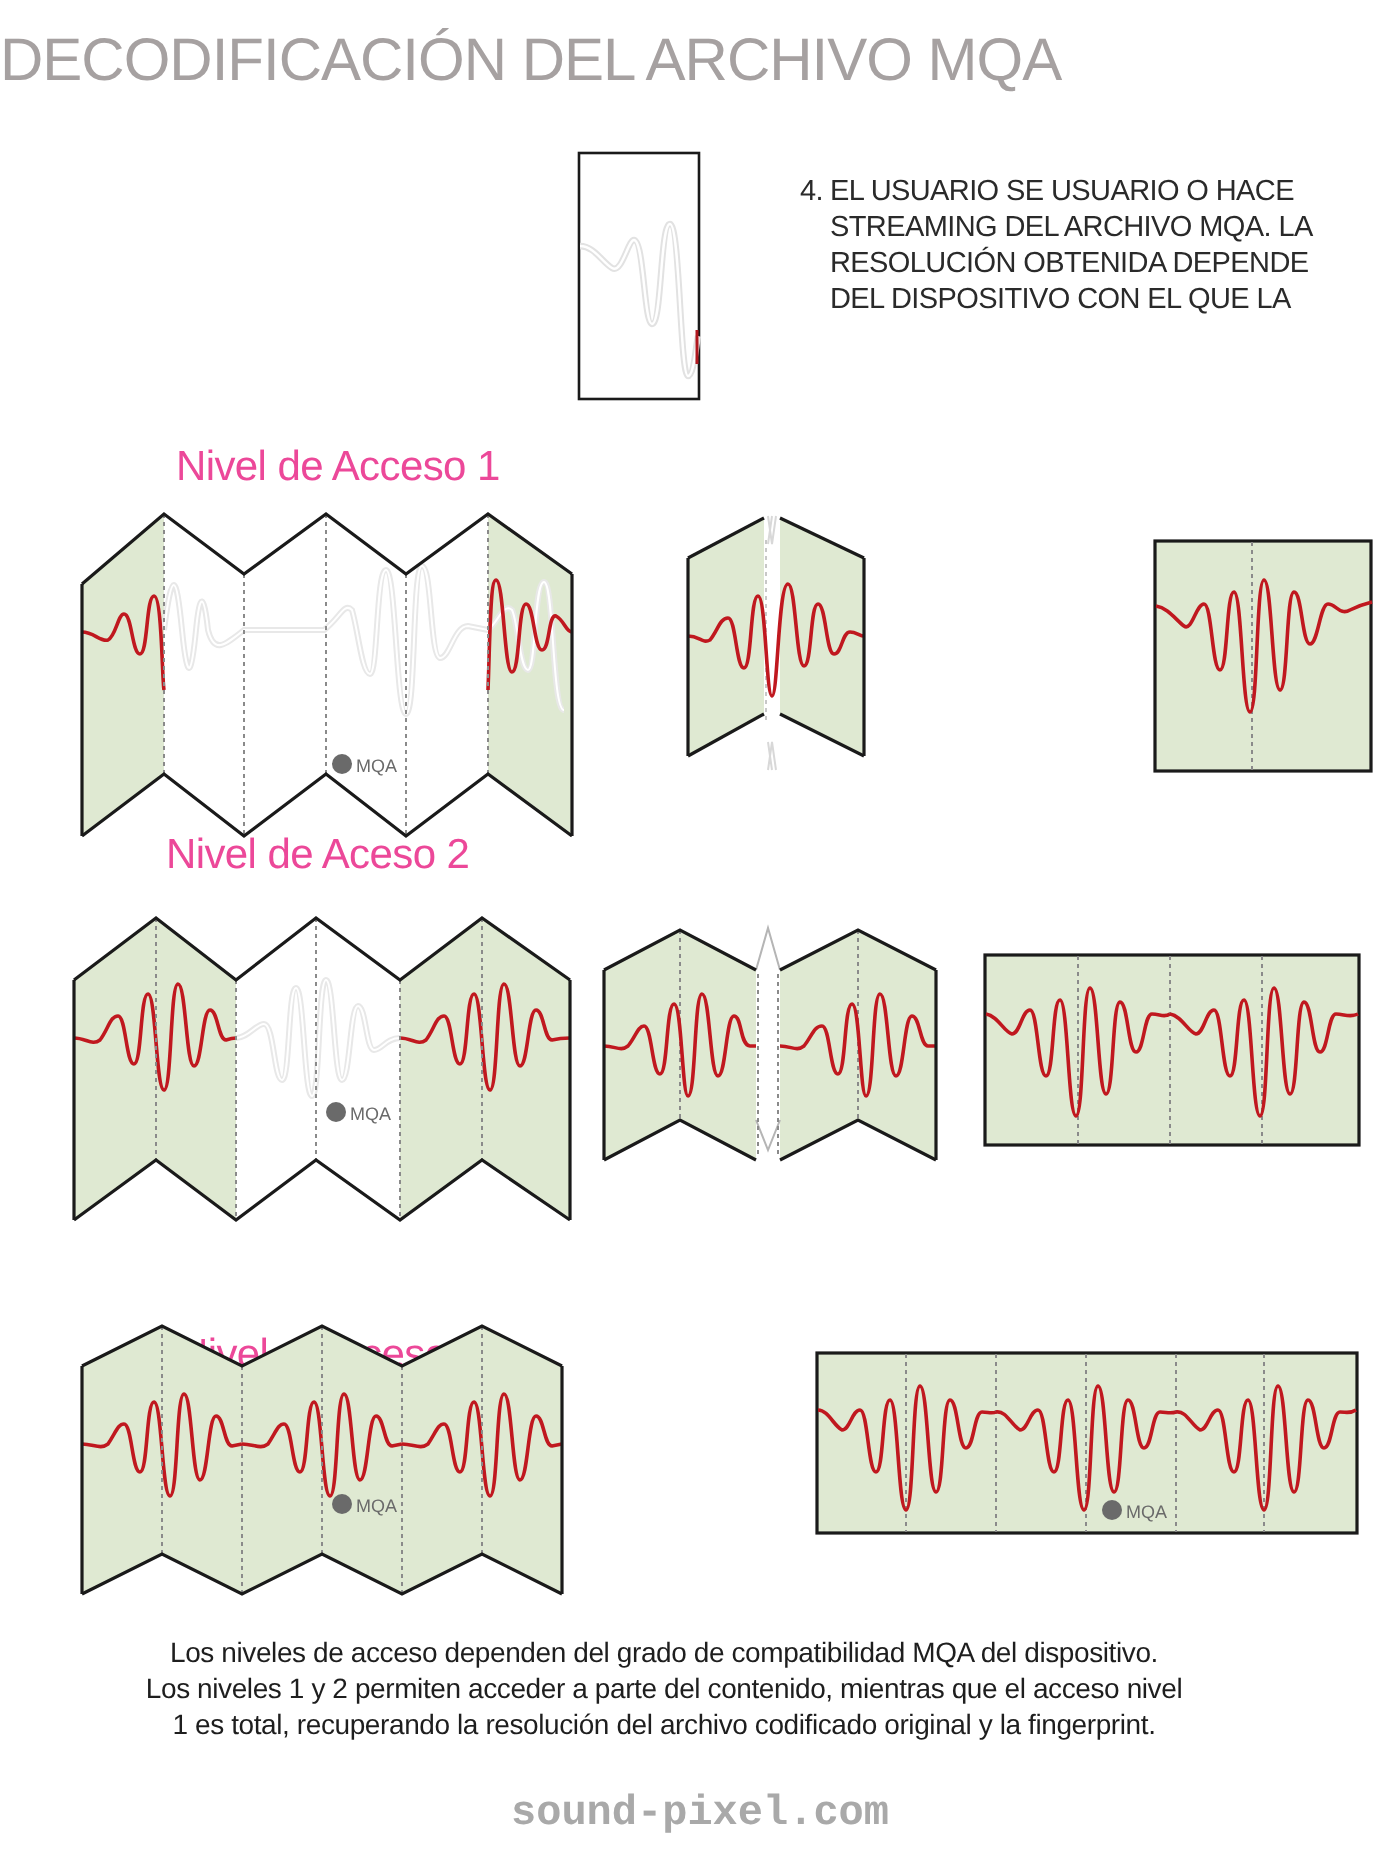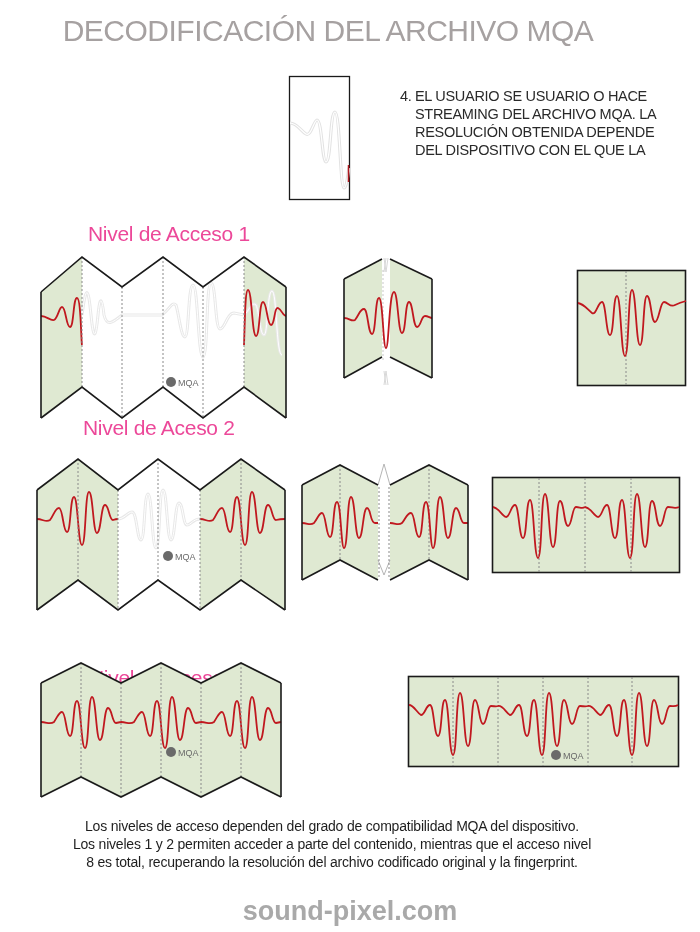--- a/index.html
+++ b/index.html
@@ -1,24 +1,24 @@
 <!DOCTYPE html>
 <html><head>
 <meta charset="utf-8">
 <style>
   html, body { margin: 0; padding: 0; background: #ffffff; }
   body { width: 700px; height: 932px; position: relative; overflow: hidden; font-family: "Liberation Sans", sans-serif; }
-  .title { position: absolute; left: 0; width: 656px; top: 14px; text-align: center; font-size: 30px; color: #a6a1a1; letter-spacing: -0.5px; font-weight: normal; }
+  .title { position: absolute; left: 0; width: 656px; top: 14px; text-align: left; font-size: 30px; color: #a6a1a1; letter-spacing: -0.5px; font-weight: normal; }
   .step { position: absolute; left: 400px; top: 87px; width: 300px; font-size: 14.5px; line-height: 18px; color: #2a2a2a; letter-spacing: -0.3px; }
   .step .num { position: absolute; left: 0; top: 0; }
   .step .txt { margin-left: 15px; }
   .level-title { position: absolute; font-size: 21px; color: #ec4899; letter-spacing: -0.3px; }
   .footer { position: absolute; left: 0; width: 664px; top: 817px; text-align: center; font-size: 14px; line-height: 18px; color: #1e1e1e; letter-spacing: -0.2px; }
   .footer div { white-space: nowrap; }
-  .brand { position: absolute; left: 0; width: 700px; top: 896px; text-align: center; font-size: 27px; font-weight: bold; color: #a9a9a9; font-family: Liberation Sans, sans-serif; letter-spacing: 0px; }
+  .brand { position: absolute; left: 0; width: 700px; top: 896px; text-align: center; font-size: 21px; font-weight: bold; color: #a9a9a9; font-family: Liberation Mono, monospace; letter-spacing: 0px; }
   svg.art { position: absolute; left: 0; top: 0; }
 </style>
 </head>
 <body>
 
 <div class="title">DECODIFICACIÓN DEL ARCHIVO MQA</div>
 
 <div class="step">
   <span class="num">4.</span>
   <div class="txt">
@@ -198,16 +198,16 @@
     <g transform="translate(551,755)">
       <circle cx="5" cy="0" r="5" fill="#6a6a6a"></circle>
       <text x="12" y="4" font-size="9" fill="#6a6a6a" font-family="Liberation Sans, sans-serif">MQA</text>
     </g>
   </g>
 </svg>
 
 <div class="footer">
   <div>Los niveles de acceso dependen del grado de compatibilidad MQA del dispositivo.</div>
   <div>Los niveles 1 y 2 permiten acceder a parte del contenido, mientras que el acceso nivel</div>
-  <div>8 es total, recuperando la resolución del archivo codificado original y la fingerprint.</div>
+  <div>1 es total, recuperando la resolución del archivo codificado original y la fingerprint.</div>
 </div>
 
 <div class="brand">sound-pixel.com</div>
 
 </body></html>

